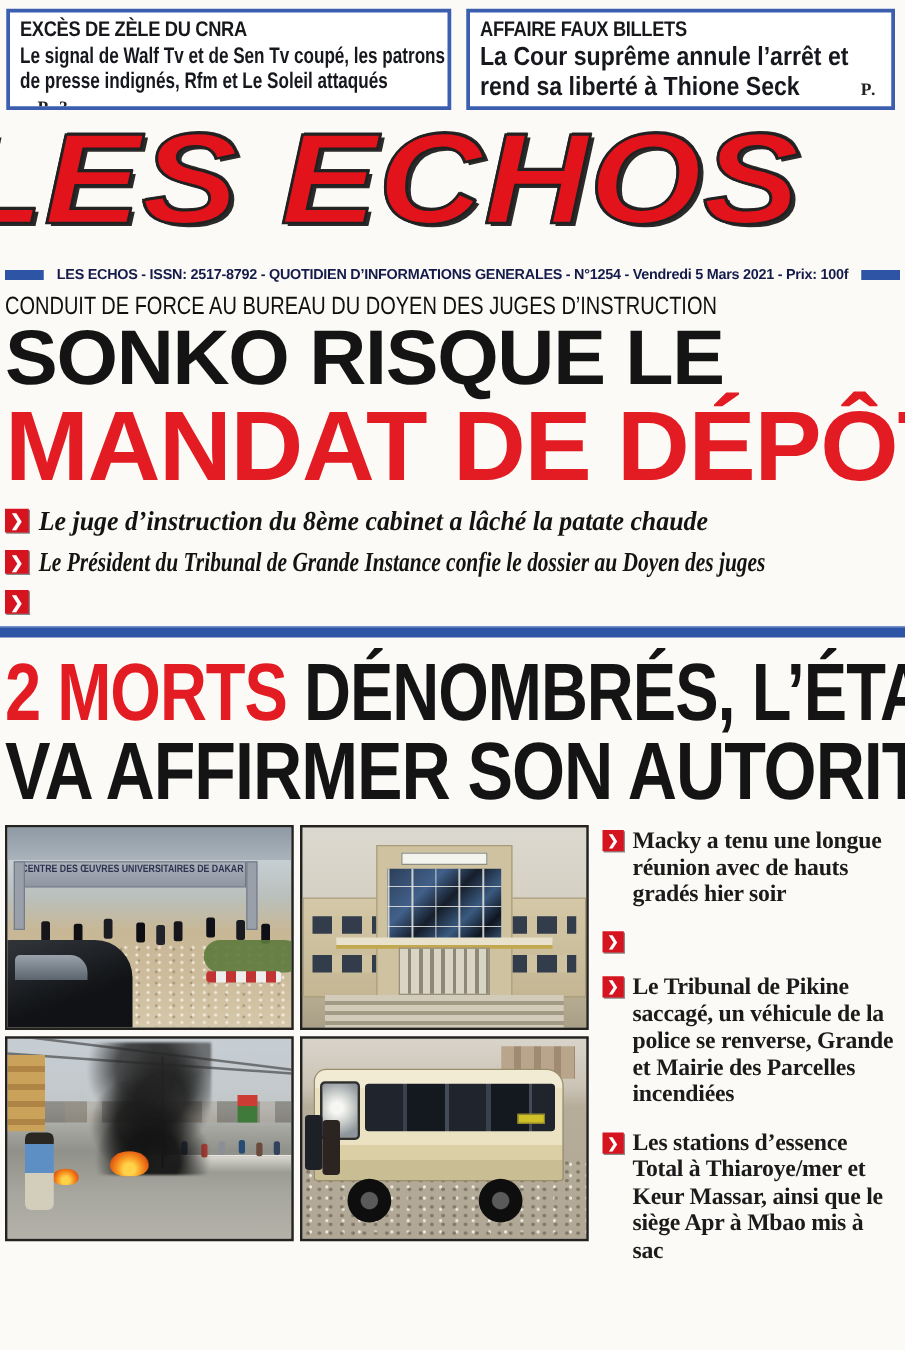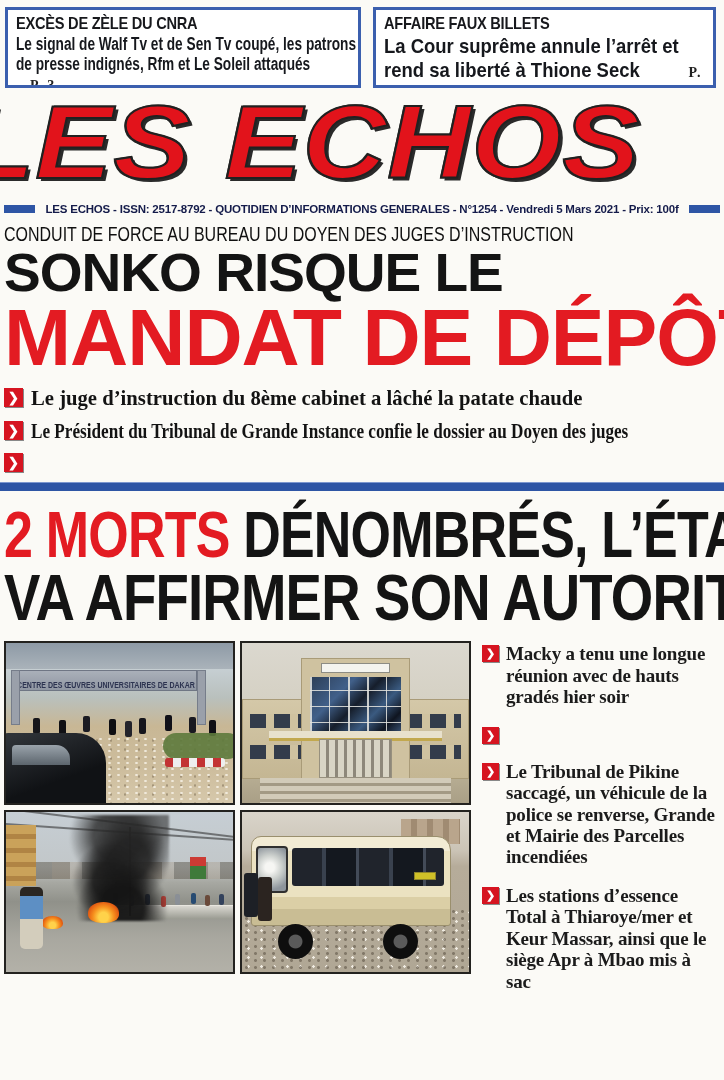--- a/index.html
+++ b/index.html
@@ -21,35 +21,35 @@
 
   
   .masthead { text-align:left; padding-top:2px; height:110px; overflow:visible; }
   .masthead .title {
     display:inline-block; font-style:italic; font-weight:bold; font-size:103px; line-height:1.02;
     color:#e2131b; letter-spacing:1px; transform:scale(1.12,1.0); transform-origin:center top;
     -webkit-text-stroke:2px #212121;
     text-shadow:3px 3px 0 #2a2a2a, -1px 1px 0 #2a2a2a, 1px -1px 0 #2a2a2a;
     white-space:nowrap;
   }
-  .info-row { display:flex; align-items:center; padding:0 4px; margin-top:5px; }
+  .info-row { display:flex; align-items:center; padding:0 4px; margin-top:16px; }
   .info-row .bar { flex:1; height:8px; background:#2e55a5; }
   .info-row .txt { margin:0 10px; font-weight:bold; font-size:11.5px; color:#141b4a; white-space:nowrap; letter-spacing:-0.2px; }
 
   
   .lead { padding:8px 4px 0 4px; }
   .kicker { font-weight:normal; font-size:20px; color:#101010; letter-spacing:0; }
   .hl { font-weight:bold; line-height:0.98; letter-spacing:-1px; white-space:nowrap; }
-  .hl1 { font-size:54px; color:#141414; }
+  .hl1 { font-size:62px; color:#141414; }
   .hl2 { font-size:79px; color:#e31b22; }
   .bullets { margin-top:9px; }
   .b-row { display:flex; align-items:flex-start; margin-bottom:6px; }
   .chev { flex:0 0 auto; width:19px; height:19px; background:#d61420; color:#fff; font-weight:bold; font-size:13px;
           display:flex; align-items:center; justify-content:center; margin:3px 8px 0 0; box-shadow:1px 1px 0 #888; }
-  .b-txt { font-family:"Liberation Serif", serif; font-weight:bold; font-size:22px; color:#131313; line-height:1.2; }
+  .b-txt { font-family:"Liberation Serif", serif; font-weight:bold; font-size:22px; color:#131313; line-height:1.2;font-style:italic; }
   .badge { display:inline-block; background:#141414; color:#fff; border:2px solid #fff; outline:1px solid #141414;
            font-family:"Liberation Serif", serif; font-weight:bold; font-size:15px; padding:0 5px; margin-left:14px; vertical-align:2px; }
 
   
   .divider { height:9px; background:#2e55a5; margin:10px 0 10px 0; border-top:1px solid #7d97cf; }
 
   
   .second { padding:2px 4px 0 4px; }
   .hlB { font-weight:bold; line-height:0.97; letter-spacing:-1px; white-space:nowrap; }
   .hlB .red { color:#e31b22; }
@@ -62,21 +62,21 @@
             display:flex; align-items:center; justify-content:center; margin:2px 7px 0 0; box-shadow:1px 1px 0 #888; }
   .s-txt { font-family:"Liberation Serif", serif; font-weight:bold; font-size:19px; color:#1b1b1b; line-height:1.13; letter-spacing:-0.2px; }
 
   
   .ph { position:relative; width:231px; height:164px; border:2px solid #23221f; overflow:hidden; background:#ccc; }
 
   
   .p1 { background:linear-gradient(180deg,#aebcc6 0%,#c6cfd3 16%,#b9c0bd 34%,#c8b795 52%,#cdbd9d 78%,#d6c8ab 100%); }
   .p1 .roof { position:absolute; top:0; left:0; right:0; height:16%; background:linear-gradient(#8e9aa6,#aab3ba); }
   .p1 .banner { position:absolute; top:17%; left:4%; width:80%; height:13%; background:linear-gradient(#aab0b9,#8f96a2);
-                display:flex; align-items:flex-end; justify-content:center; border:1px solid #6f7684; }
+                display:flex; align-items:flex-start; justify-content:center; border:1px solid #6f7684; }
   .p1 .banner span { font-weight:bold; font-size:9px; color:#2c3350; white-space:nowrap; transform:scale(.78,.95); }
   .p1 .pillar { position:absolute; top:17%; width:9px; height:34%; background:#9aa0aa; border:1px solid #767d8a; }
   .p1 .crowd { position:absolute; top:47%; left:12%; width:7px; height:16px; background:#16161a; border-radius:2px;
                box-shadow:26px 2px 0 #101014, 50px -2px 0 #1b1b22, 76px 1px 0 #0e0e12, 106px 0 0 #15151c,
                           132px -3px 0 #101018, 156px -1px 0 #191920, 176px 2px 0 #0f0f15, 92px 3px 0 #23232b; }
   .p1 .debris { position:absolute; bottom:0; left:0; right:0; height:42%;
                 background-image:radial-gradient(circle, rgba(245,240,228,.85) 1px, transparent 1.4px),
                                  radial-gradient(circle, rgba(120,105,80,.5) 1px, transparent 1.3px);
                 background-size:9px 6px, 14px 9px; }
   .p1 .bush { position:absolute; right:-8px; top:56%; width:78px; height:26px; background:#5d7a3c; border-radius:14px; opacity:.9; }

